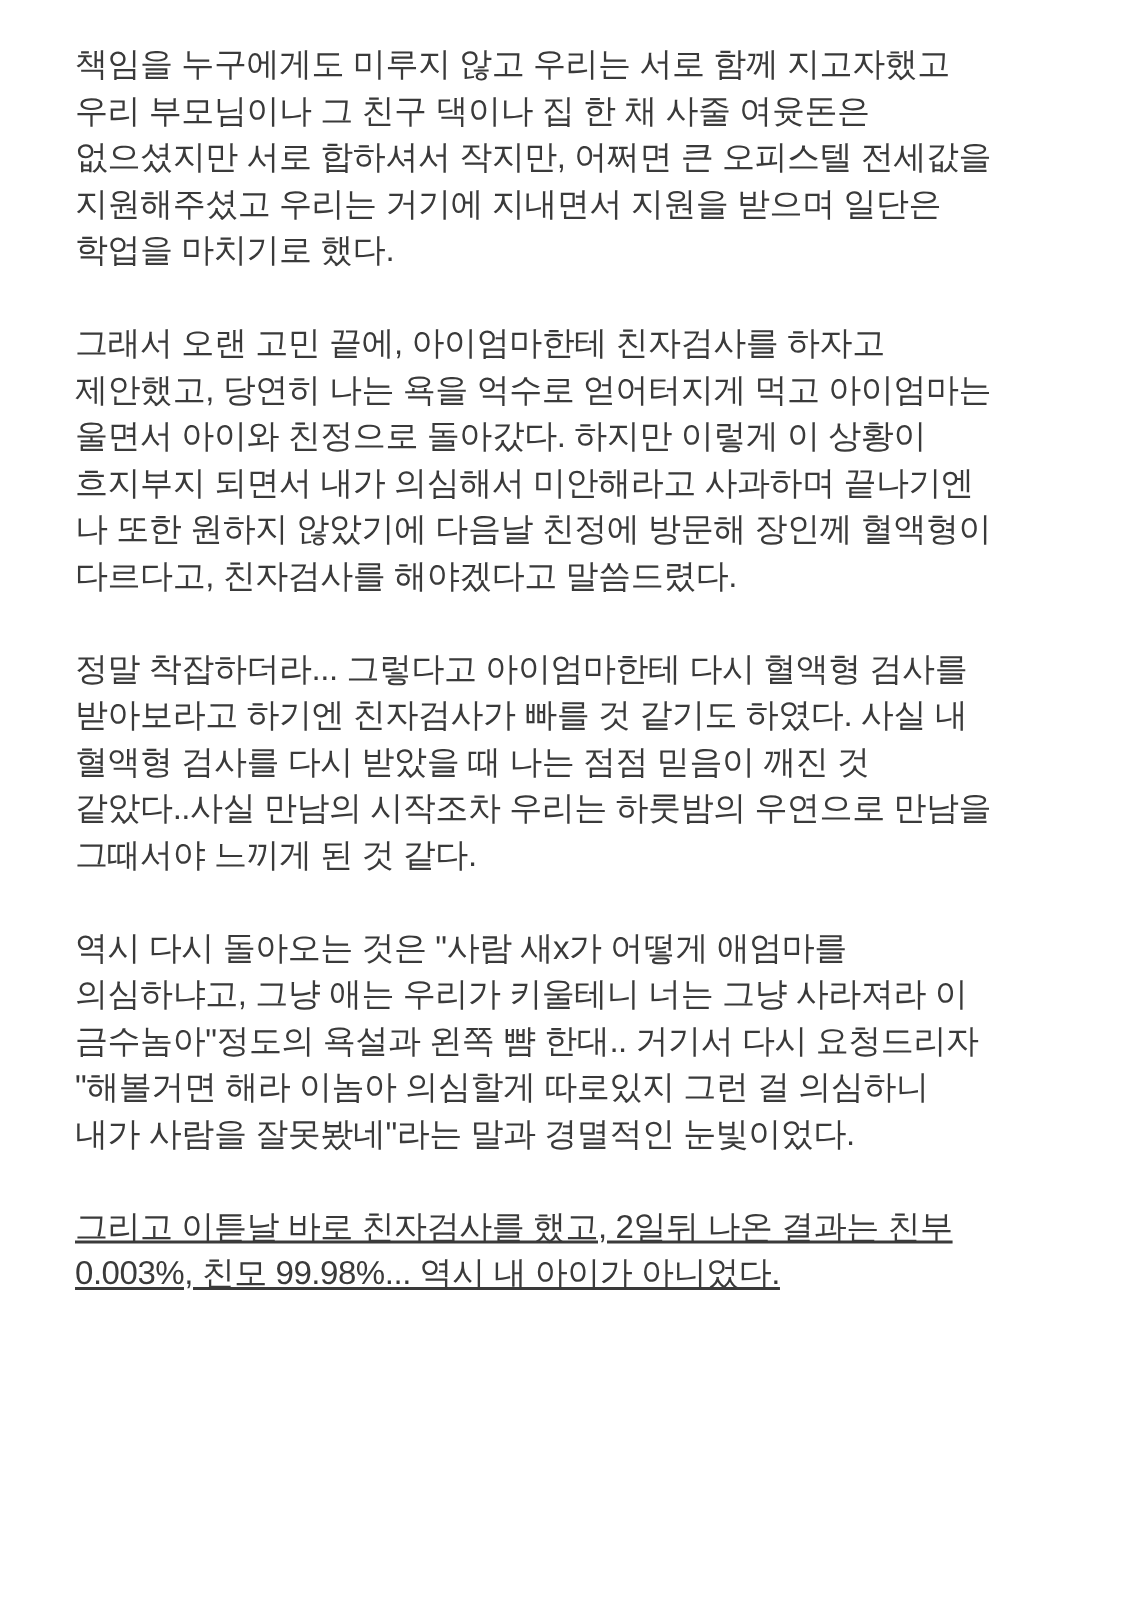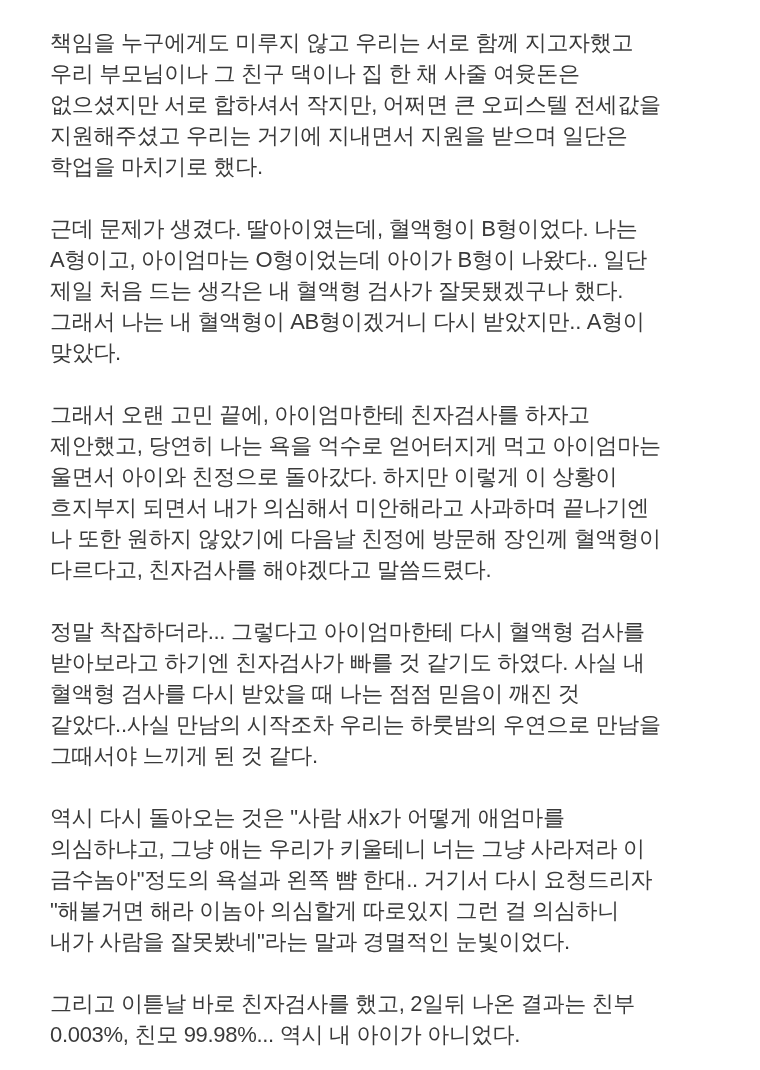--- a/index.html
+++ b/index.html
@@ -19,37 +19,32 @@
     .post-body p {
       white-space: pre-line;
       font-size: 22px;
       line-height: 31px;
       letter-spacing: -0.3px;
       color: #3a3a3a;
       font-weight: 400;
       margin-bottom: 31px;
       word-break: keep-all;
     }
-    .post-body p:last-child { margin-bottom: 0; }
+    .post-body p:last-child { margin-bottom: 0; text-decoration: underline; }
   </style>
 </head>
 <body>
 
 <div class="page">
   <div class="post-body">
     <p>책임을 누구에게도 미루지 않고 우리는 서로 함께 지고자했고
 우리 부모님이나 그 친구 댁이나 집 한 채 사줄 여윳돈은
 없으셨지만 서로 합하셔서 작지만, 어쩌면 큰 오피스텔 전세값을
 지원해주셨고 우리는 거기에 지내면서 지원을 받으며 일단은
 학업을 마치기로 했다.</p>
-    <p>근데 문제가 생겼다. 딸아이였는데, 혈액형이 B형이었다. 나는
-A형이고, 아이엄마는 O형이었는데 아이가 B형이 나왔다.. 일단
-제일 처음 드는 생각은 내 혈액형 검사가 잘못됐겠구나 했다.
-그래서 나는 내 혈액형이 AB형이겠거니 다시 받았지만.. A형이
-맞았다.</p>
     <p>그래서 오랜 고민 끝에, 아이엄마한테 친자검사를 하자고
 제안했고, 당연히 나는 욕을 억수로 얻어터지게 먹고 아이엄마는
 울면서 아이와 친정으로 돌아갔다. 하지만 이렇게 이 상황이
 흐지부지 되면서 내가 의심해서 미안해라고 사과하며 끝나기엔
 나 또한 원하지 않았기에 다음날 친정에 방문해 장인께 혈액형이
 다르다고, 친자검사를 해야겠다고 말씀드렸다.</p>
     <p>정말 착잡하더라... 그렇다고 아이엄마한테 다시 혈액형 검사를
 받아보라고 하기엔 친자검사가 빠를 것 같기도 하였다. 사실 내
 혈액형 검사를 다시 받았을 때 나는 점점 믿음이 깨진 것
 같았다..사실 만남의 시작조차 우리는 하룻밤의 우연으로 만남을

